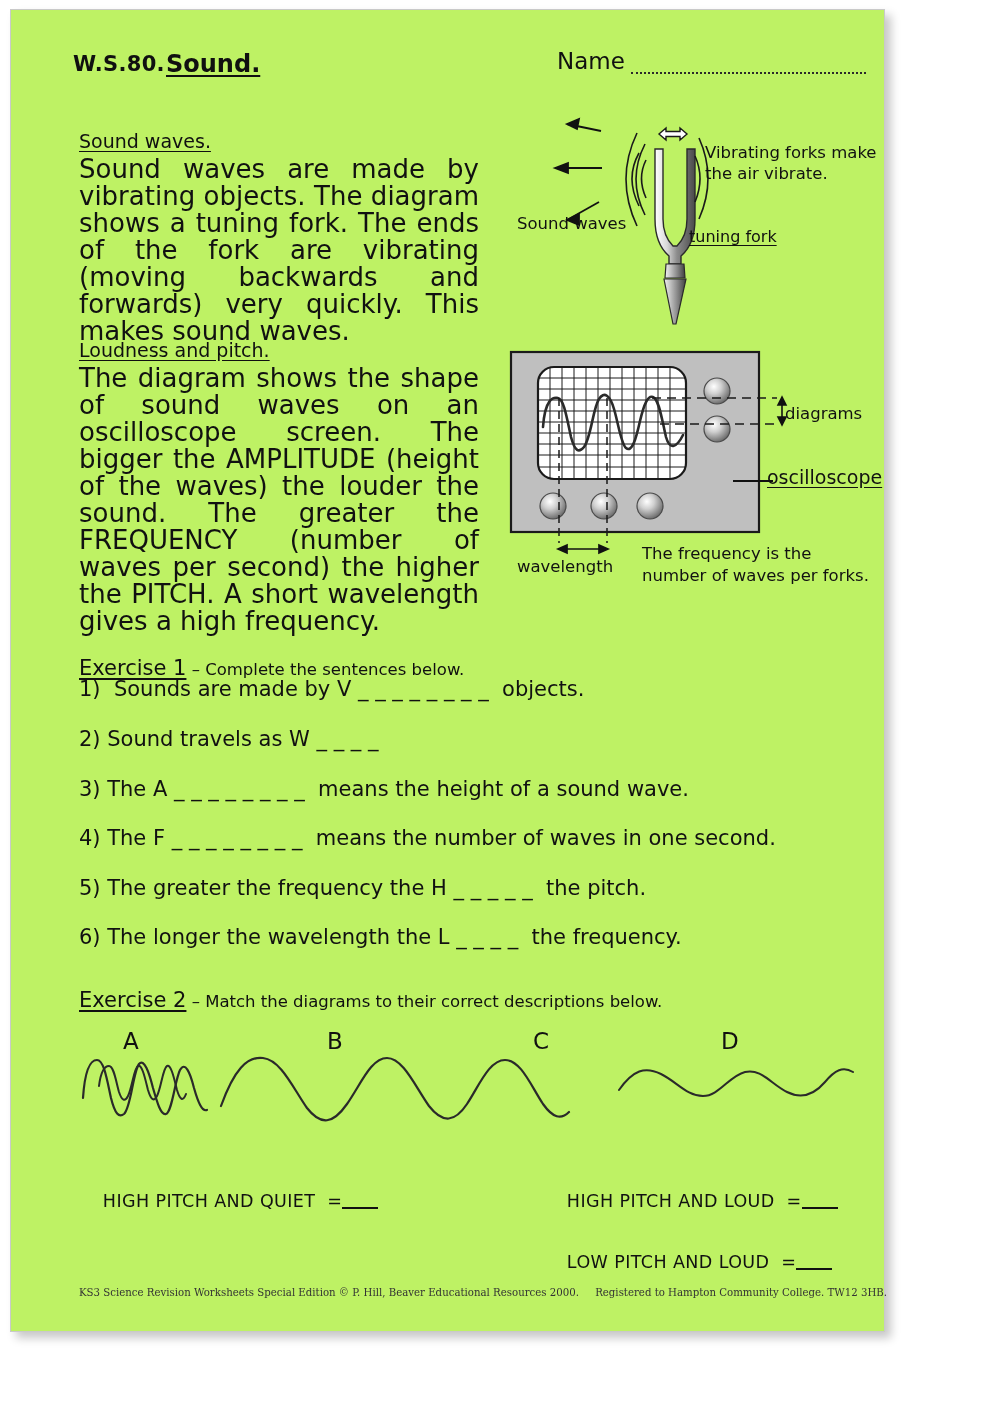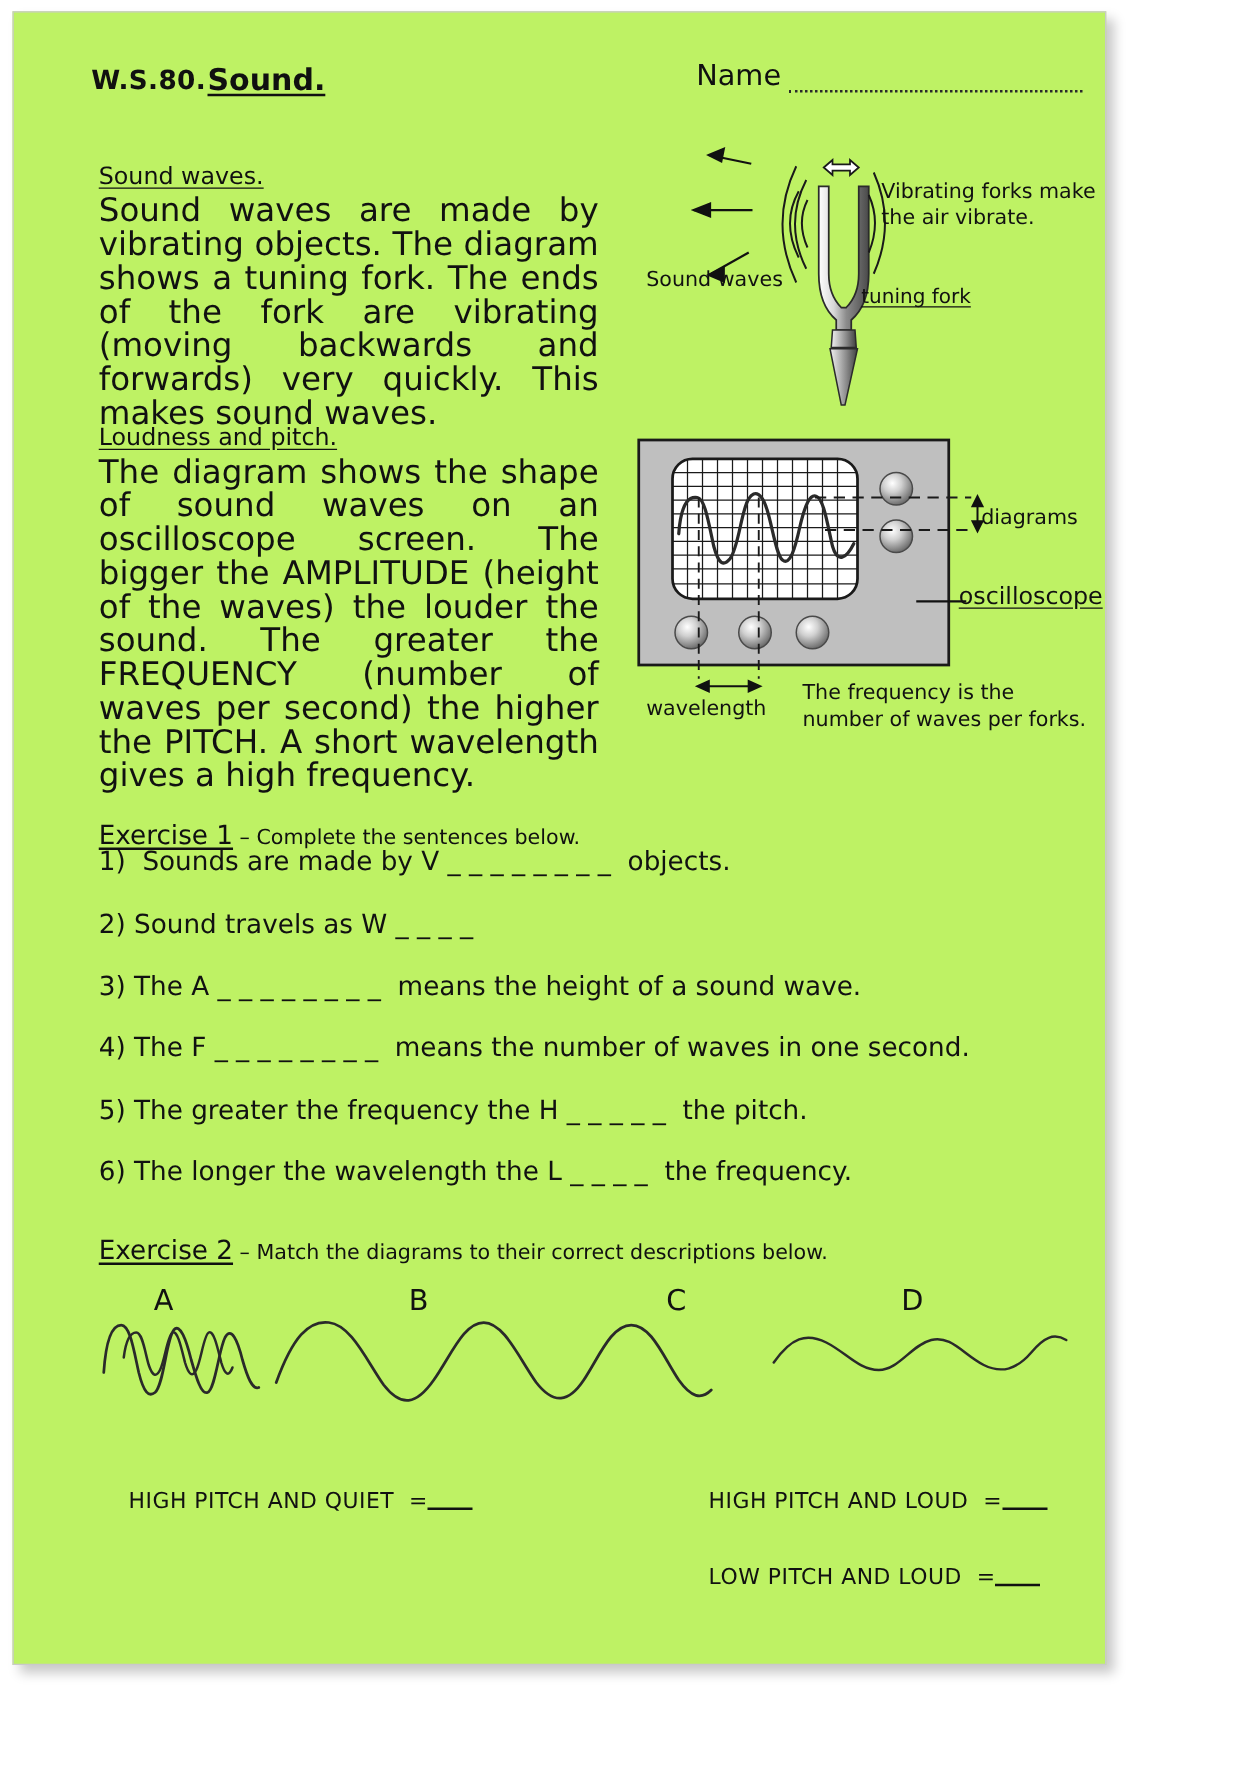--- a/index.html
+++ b/index.html
@@ -399,14 +399,15 @@
   <div class="match-line" style="left:68px;  top:1161px;">
     <span>HIGH PITCH AND QUIET  =</span><span class="blank-ul"></span>
   </div>
   <div class="match-line" style="left:532px; top:1161px;">
     <span>HIGH PITCH AND LOUD  =</span><span class="blank-ul"></span>
   </div>
   <div class="match-line" style="left:532px; top:1222px;">
     <span>LOW PITCH AND LOUD  =</span><span class="blank-ul"></span>
   </div>
 
+  <div id="footer">KS3 Science Revision Worksheets Special Edition © P. Hill, Beaver Educational Resources 2000.     Registered to Hampton Community College. TW12 3HB.</div>
 
 </div>
 
 </body></html>

